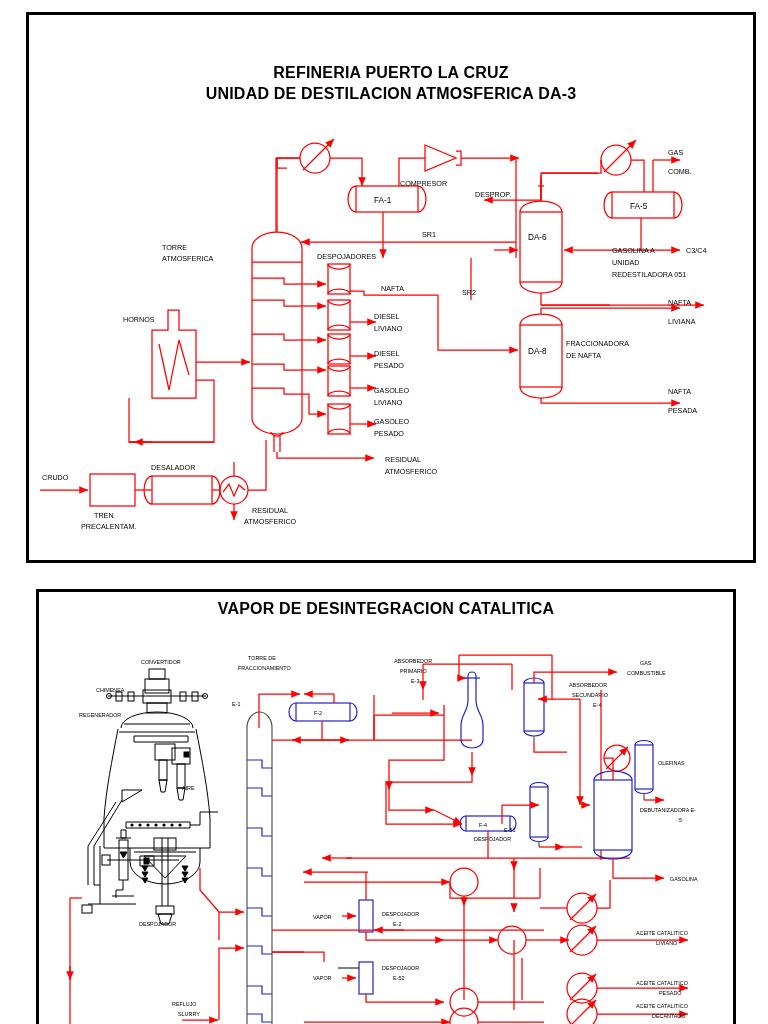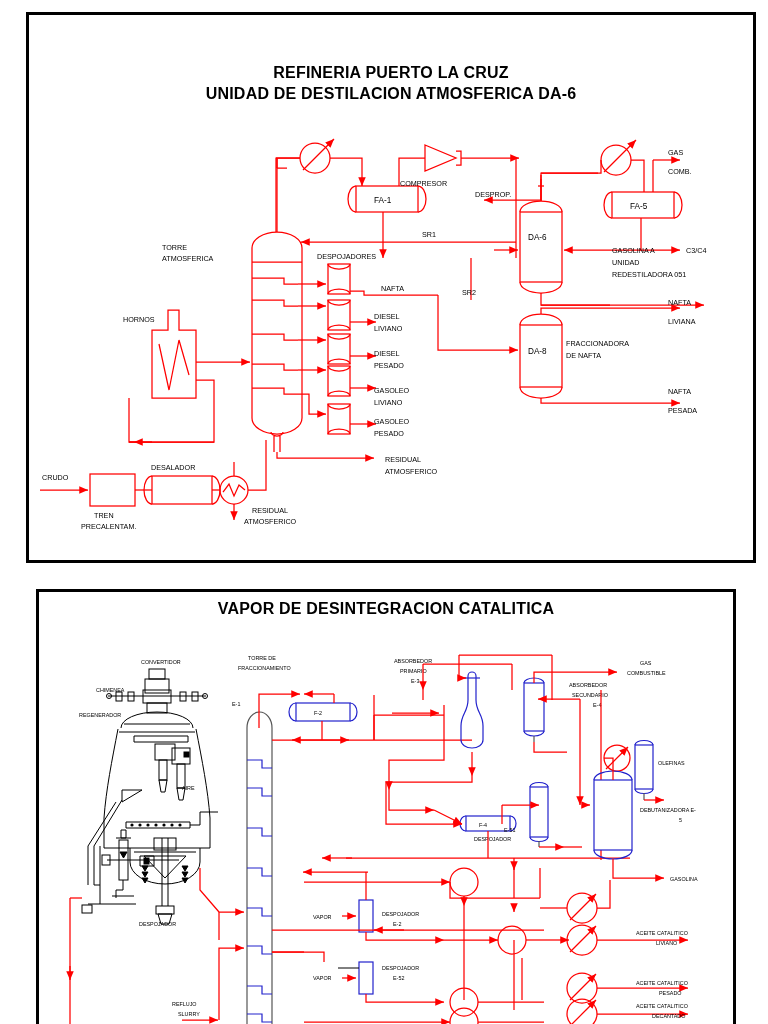--- a/index.html
+++ b/index.html
@@ -29,21 +29,21 @@
   .wfill{fill:#ffffff;}
 </style>
 </head>
 <body>
 
 <div class="sheet">
 
   <div class="frame" id="frame-1"></div>
   <div class="title" id="title-1">
     <div>REFINERIA PUERTO LA CRUZ</div>
-    <div>UNIDAD DE DESTILACION ATMOSFERICA DA-6</div>
+    <div>UNIDAD DE DESTILACION ATMOSFERICA DA-3</div>
   </div>
 
   <svg width="768" height="1024">
     <defs>
       <marker id="ar" markerWidth="8" markerHeight="8" refX="7" refY="3" orient="auto">
         <path d="M0,0 L7,3 L0,6 z" fill="#ff0000"></path>
       </marker>
       <marker id="arb" markerWidth="8" markerHeight="8" refX="7" refY="3" orient="auto">
         <path d="M0,0 L7,3 L0,6 z" fill="#000000"></path>
       </marker>

